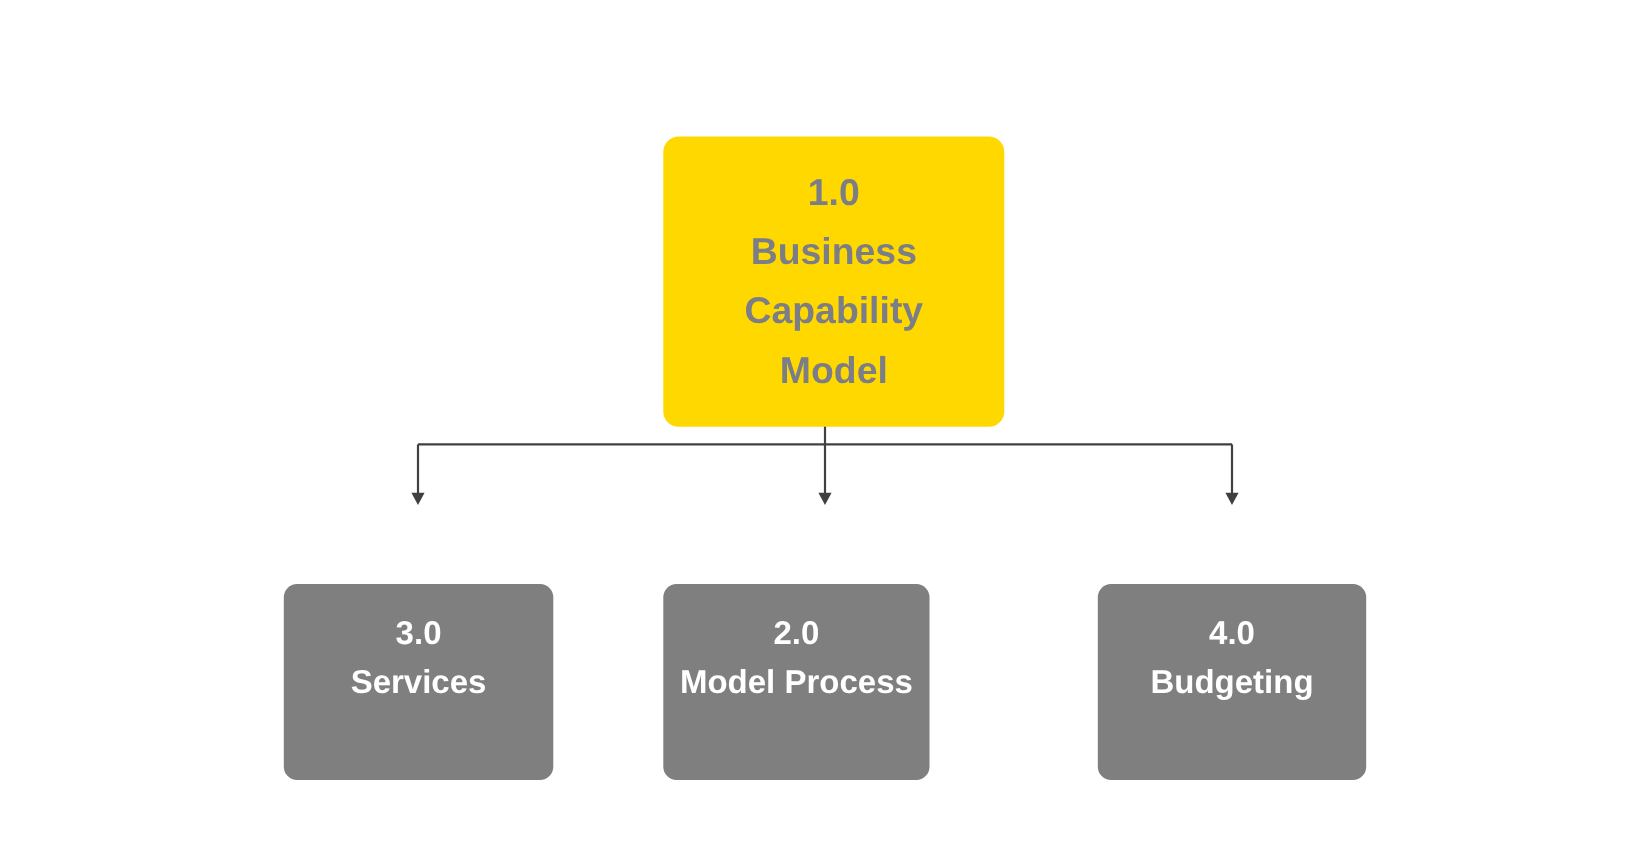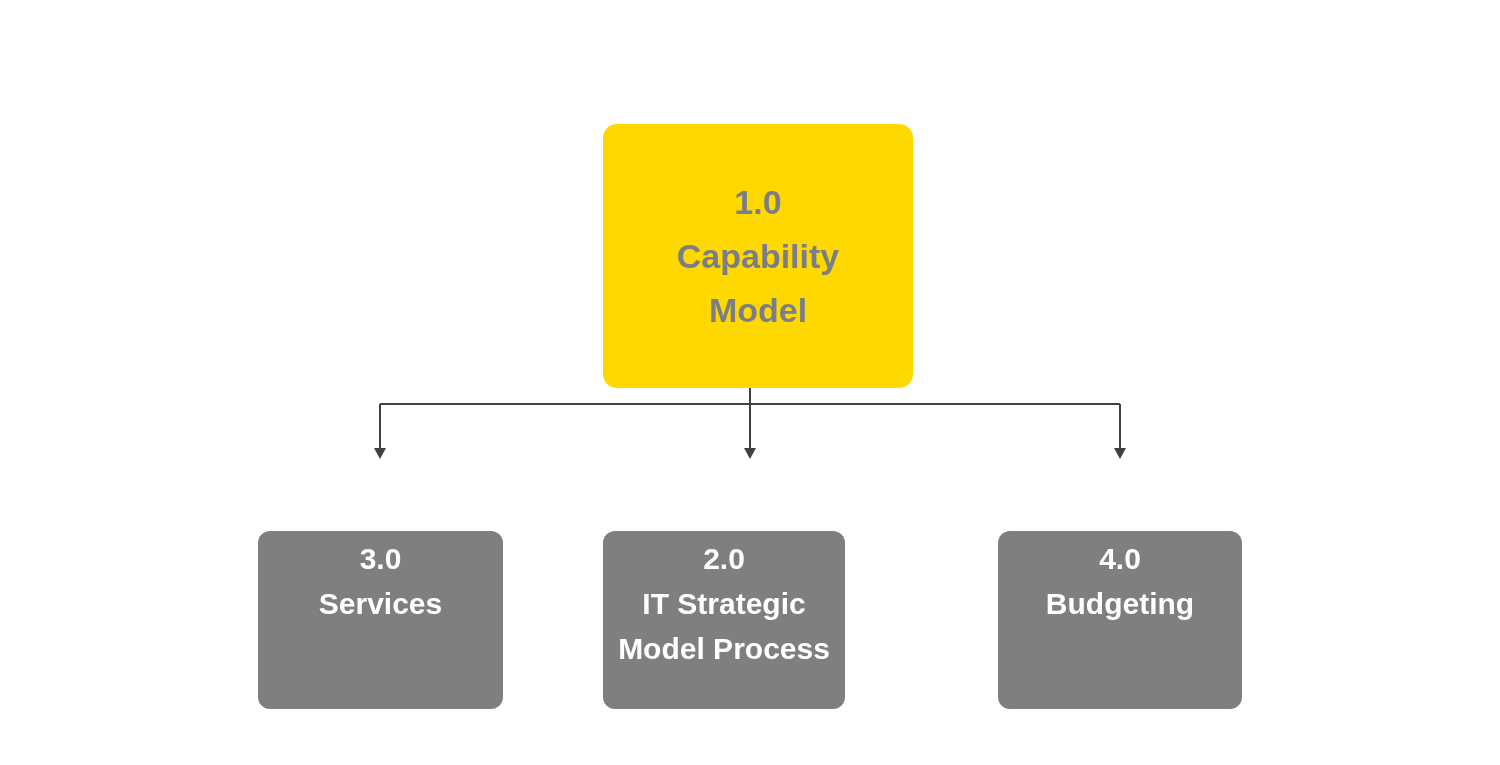--- a/index.html
+++ b/index.html
@@ -39,21 +39,21 @@
   }
   .node-child {
     top: 487px;
     height: 178px;
     border-radius: 12px;
     background: var(--child-fill, #7F7F7F);
     color: var(--child-text, #FFFFFF);
     font-size: 30px;
     line-height: 45px;
     justify-content: flex-start;
-    padding-top: 5px;
+    padding-top: 22px;
   }
   .node-child-1 { left: 258px; width: 245px; }
   .node-child-2 { left: 603px; width: 242px; }
   .node-child-3 { left: 998px; width: 244px; text-align: center; }
   .node .line { display: block; white-space: nowrap; }
   .connector-svg {
     position: absolute;
     left: 0;
     top: 0;
     width: 1500px;
@@ -83,32 +83,32 @@
 
     <line x1="1120" y1="404" x2="1120" y2="449"></line>
 
     <polygon points="374,448 386,448 380,459"></polygon>
     <polygon points="744,448 756,448 750,459"></polygon>
     <polygon points="1114,448 1126,448 1120,459"></polygon>
   </svg>
 
   <div class="node node-root">
     <span class="line">1.0</span>
+    <span class="line">Business</span>
     <span class="line">Capability</span>
     <span class="line">Model</span>
   </div>
 
   <div class="node node-child node-child-1">
     <span class="line">3.0</span>
     <span class="line">Services</span>
   </div>
 
   <div class="node node-child node-child-2">
     <span class="line">2.0</span>
-    <span class="line">IT Strategic</span>
     <span class="line">Model Process</span>
   </div>
 
   <div class="node node-child node-child-3">
     <span class="line">4.0</span>
     <span class="line">Budgeting</span>
   </div>
 
 </div>
 

